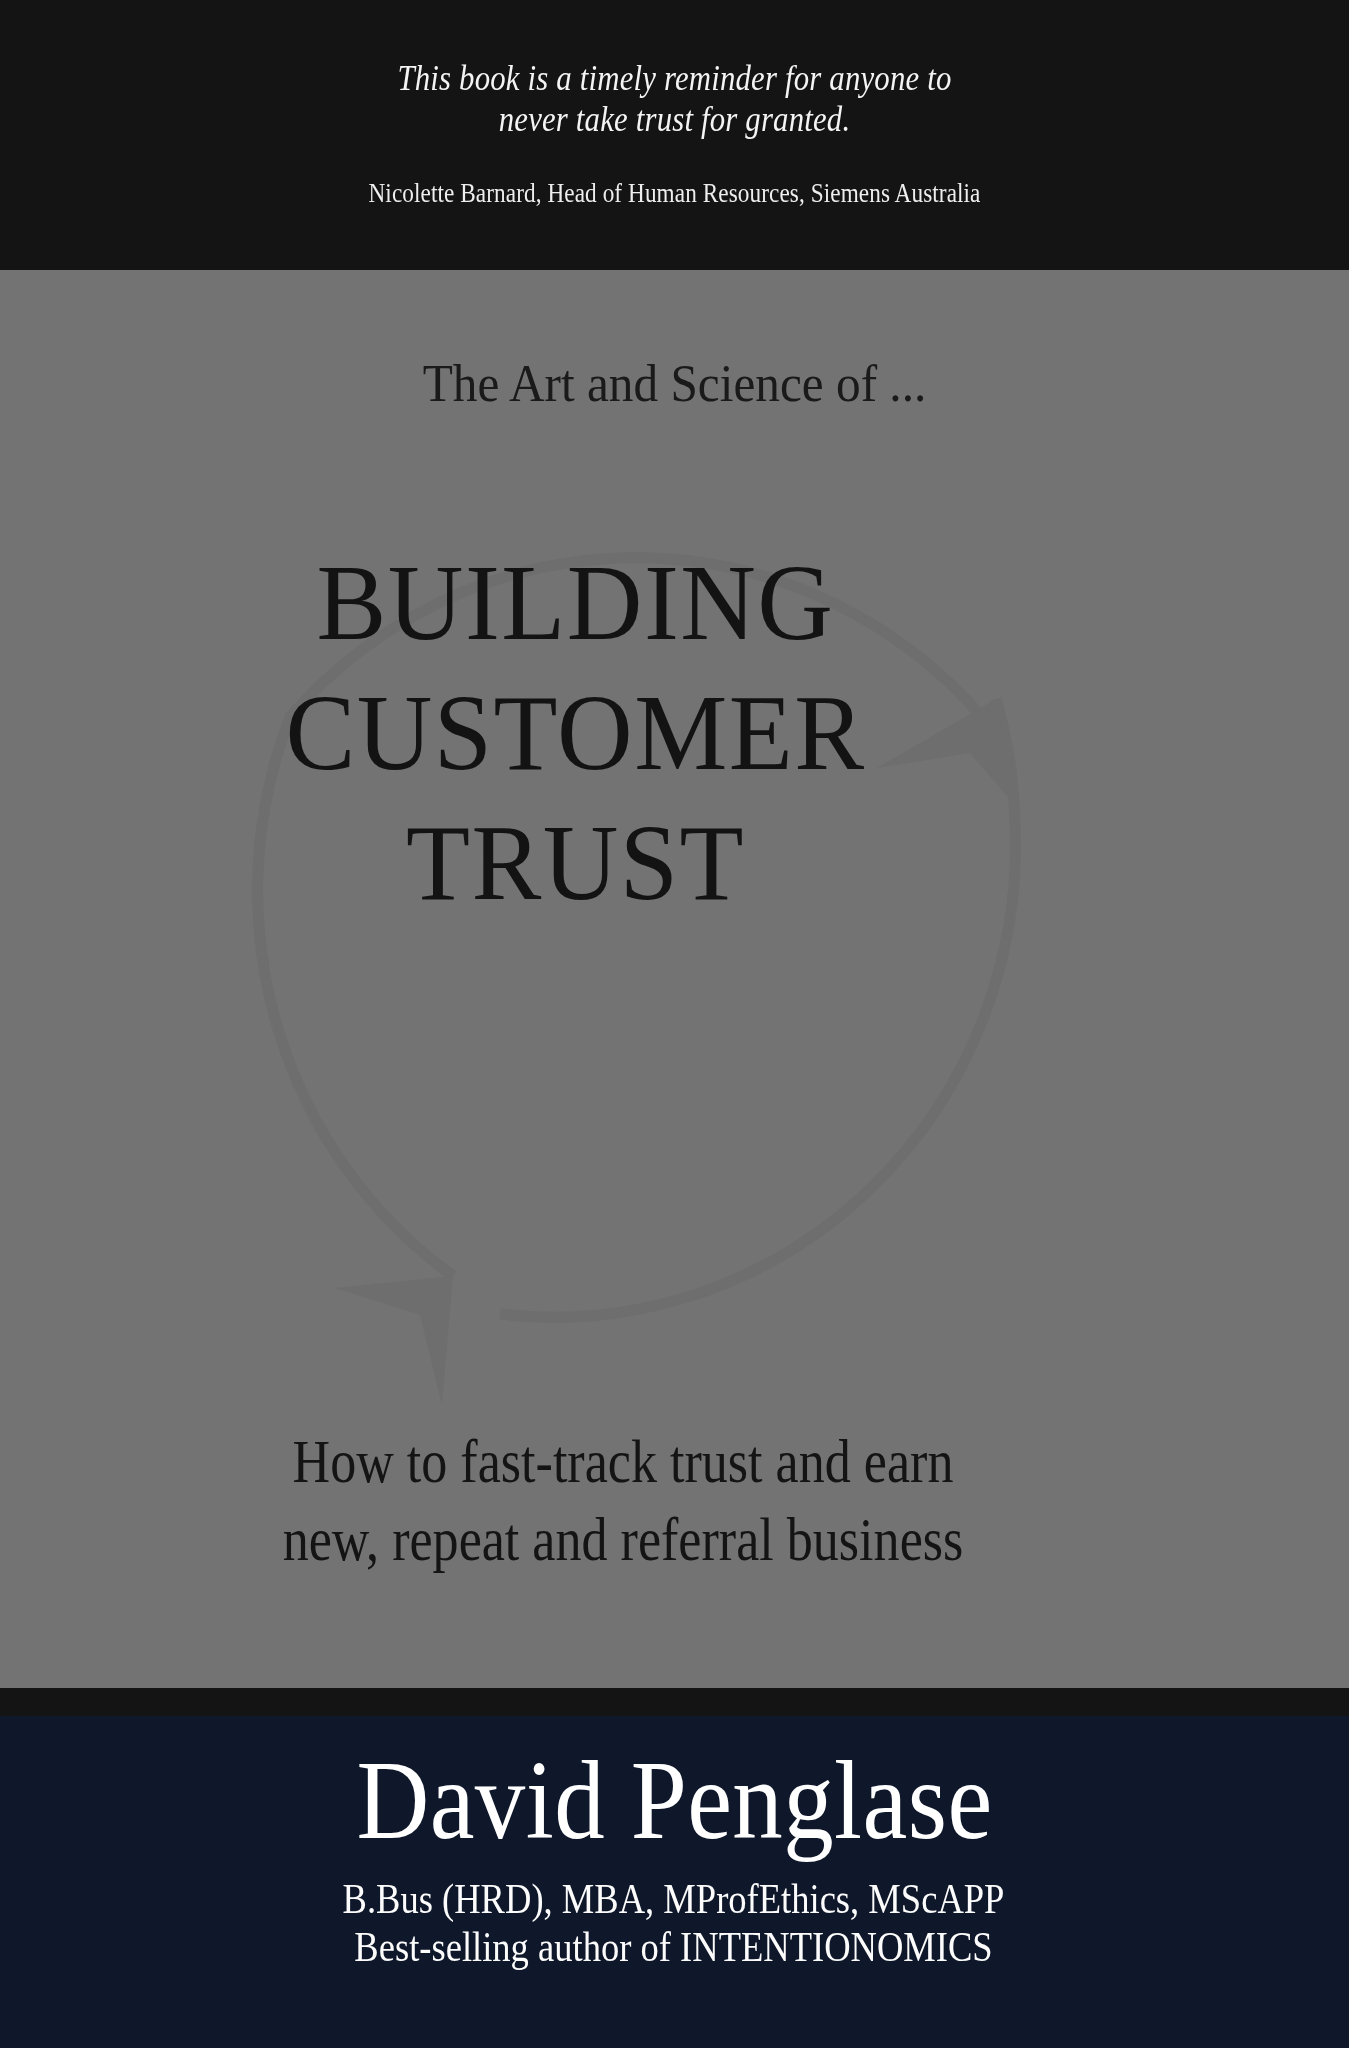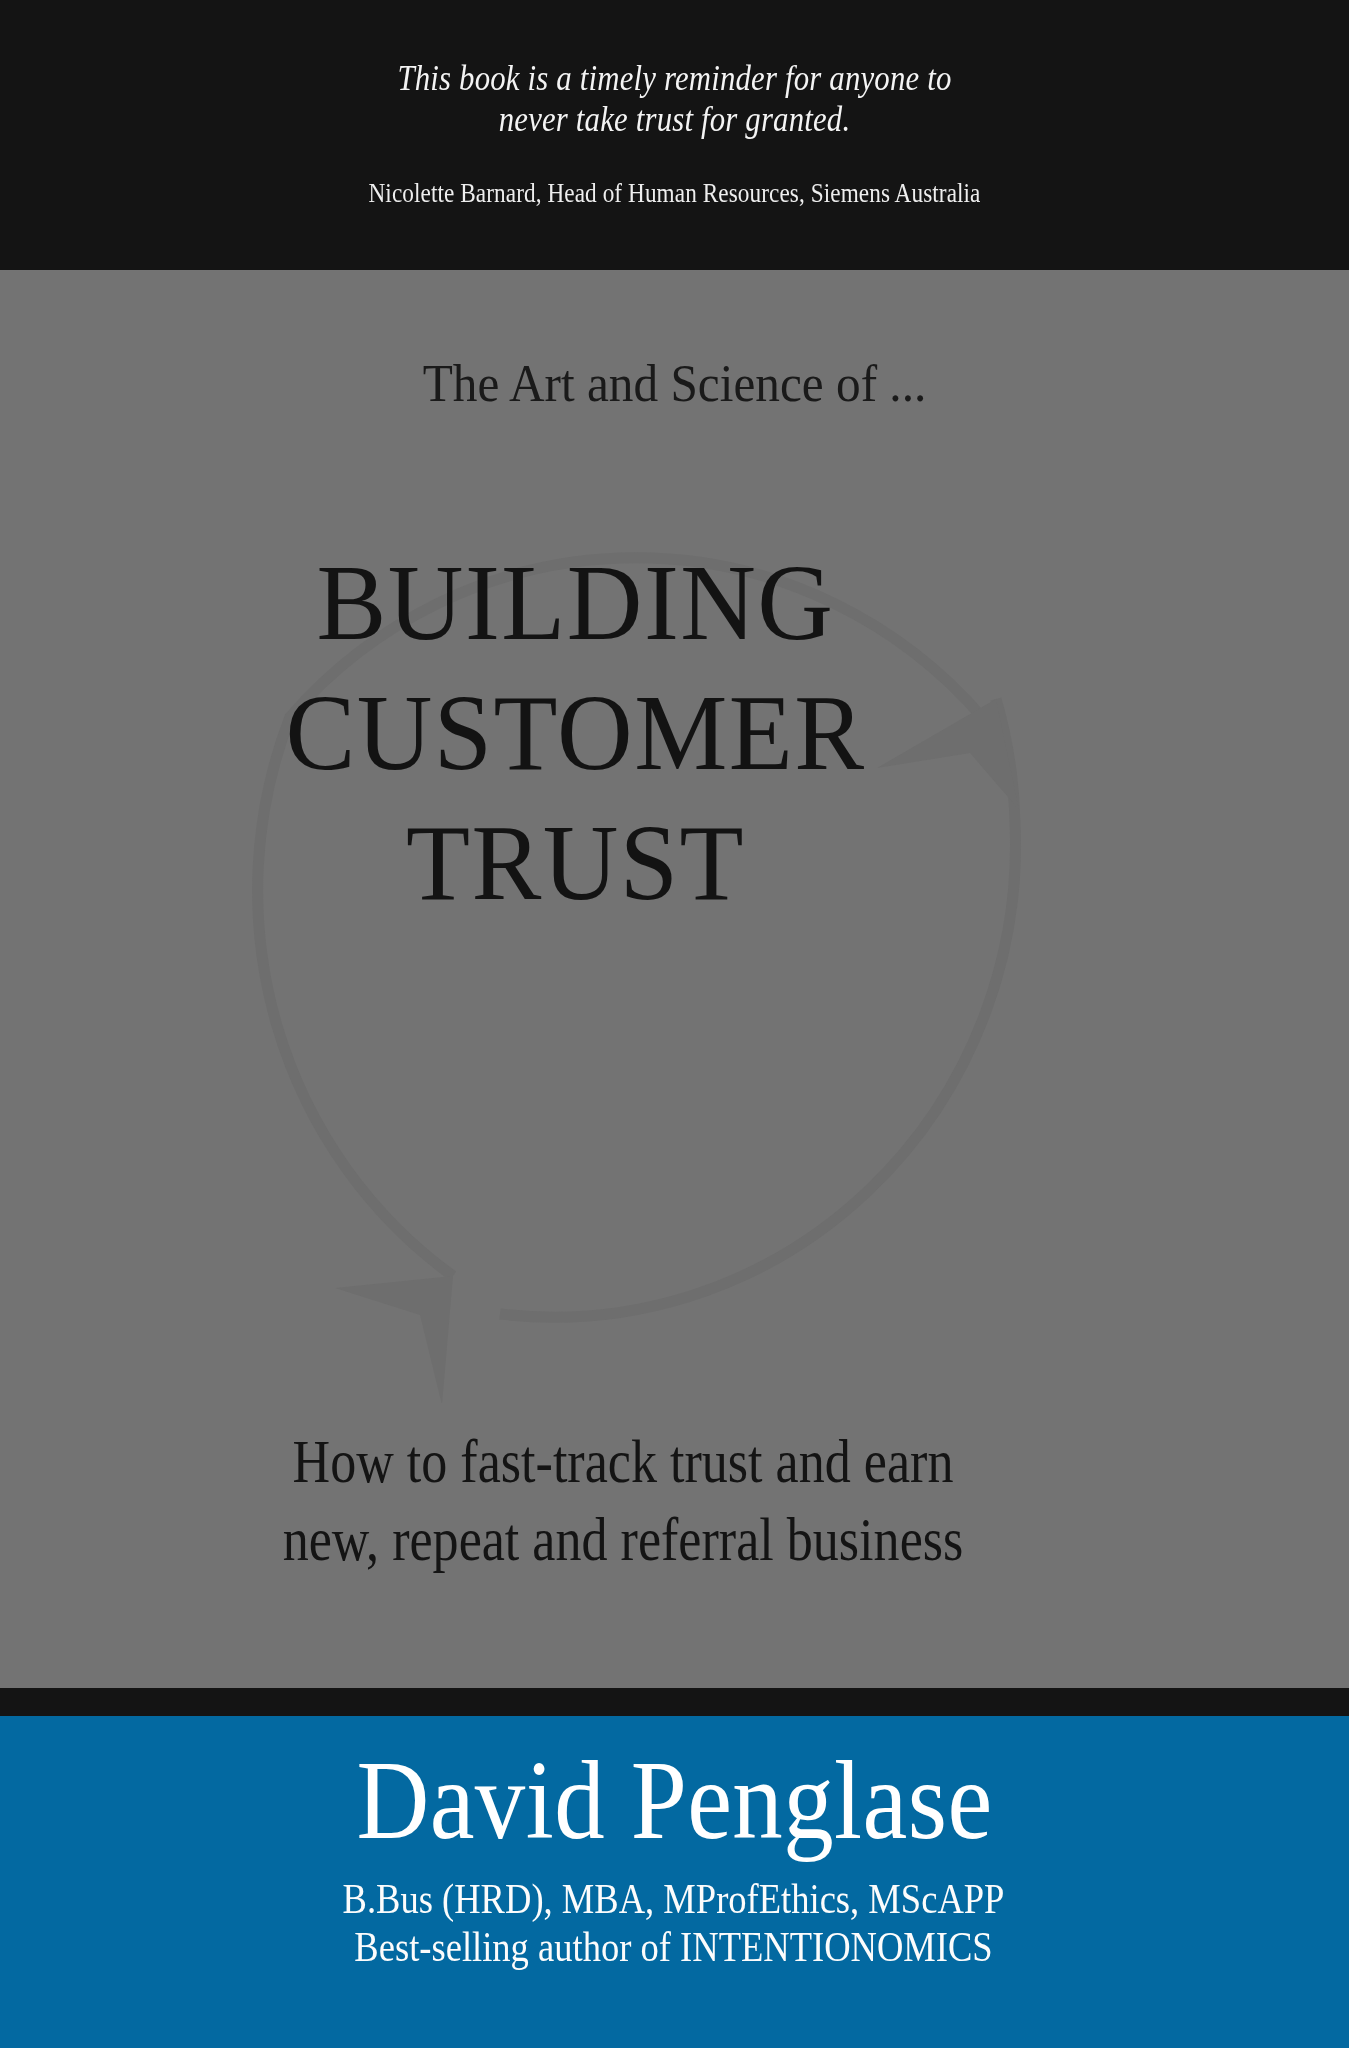--- a/index.html
+++ b/index.html
@@ -154,21 +154,21 @@
     background: #141414;
   }
 
   
   .footer {
     position: absolute;
     left: 0;
     top: 1716px;
     width: 1349px;
     height: 332px;
-    background: #0369a1;
+    background: #0f172a;
   }
   .author-name {
     position: absolute;
     left: 0;
     top: 18px;
     width: 1349px;
     text-align: center;
     color: #ffffff;
     font-family: "Liberation Serif", "DejaVu Serif", serif;
     font-size: 112px;

